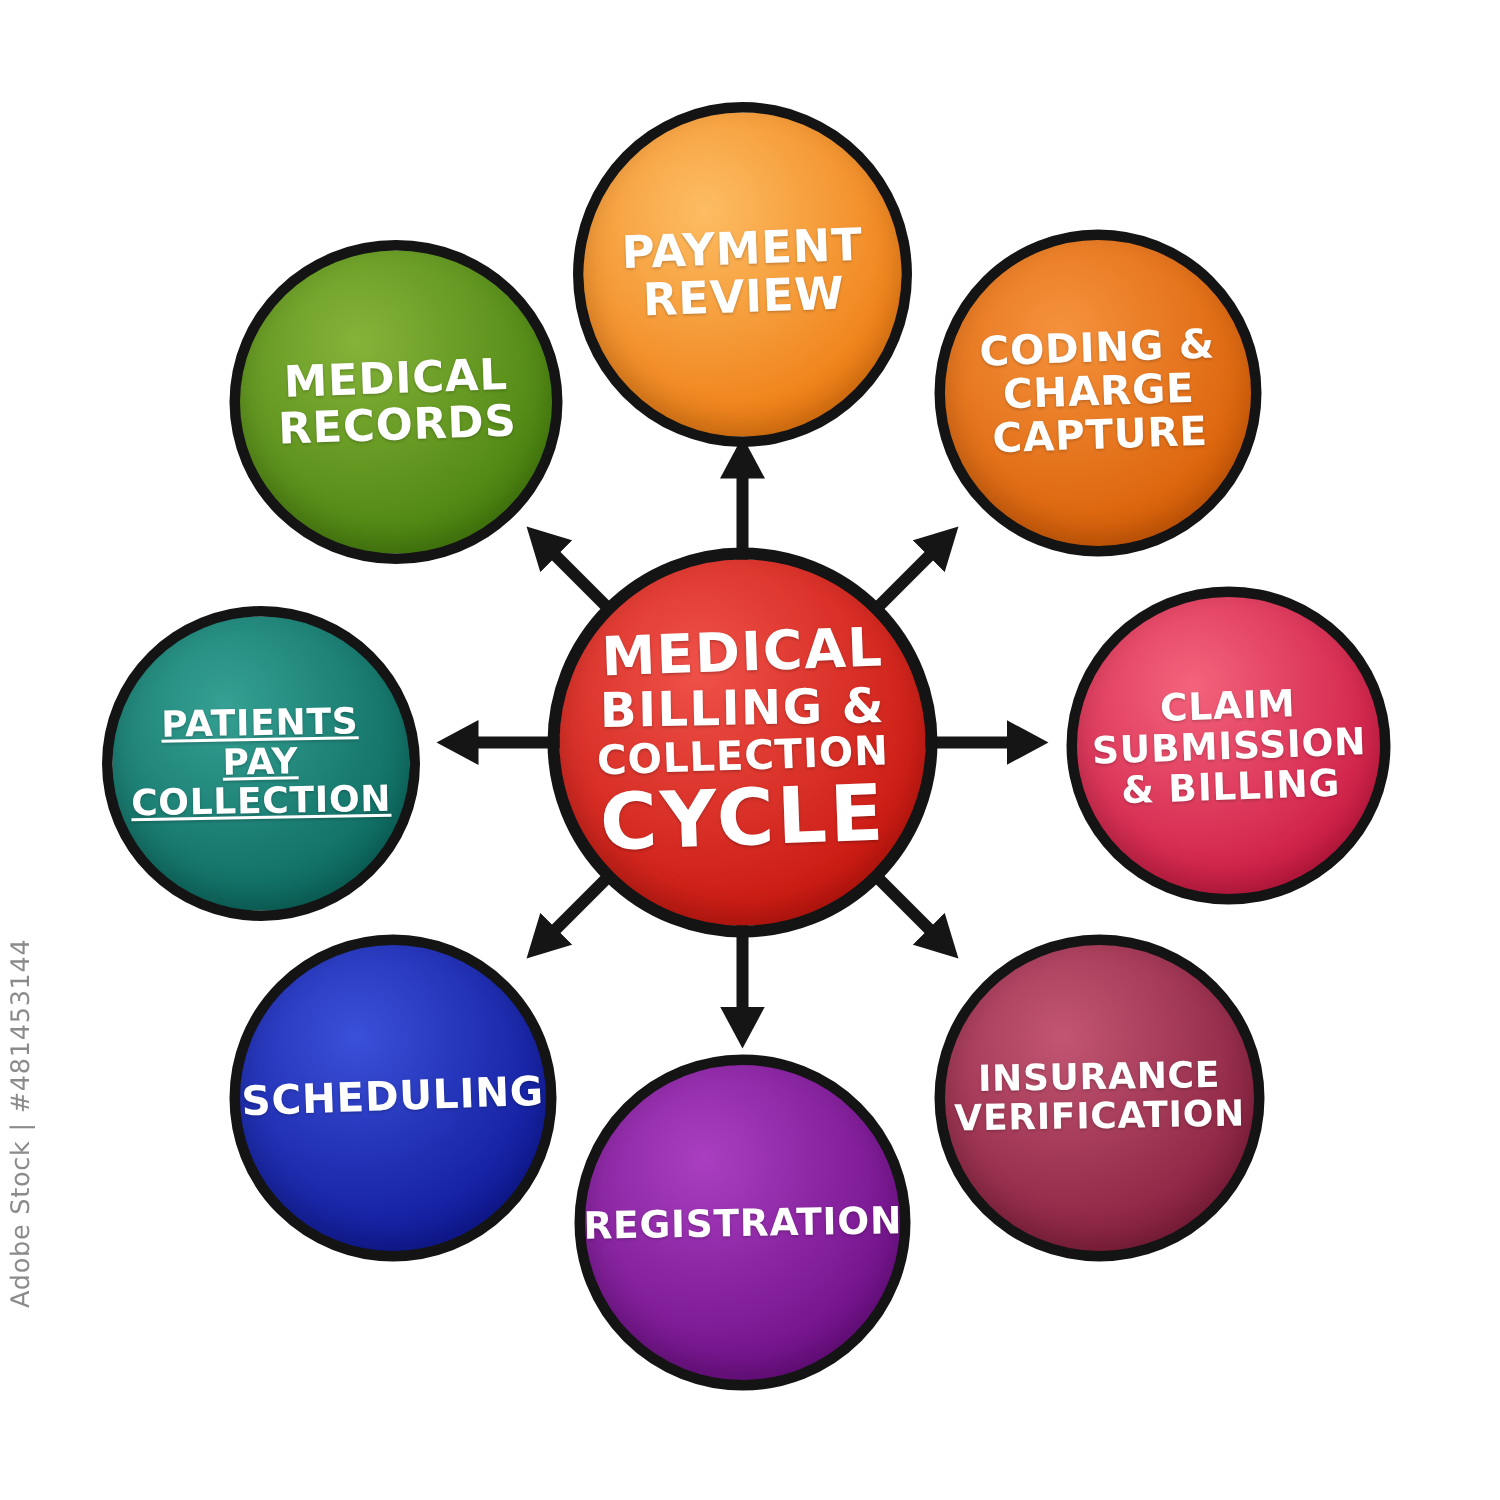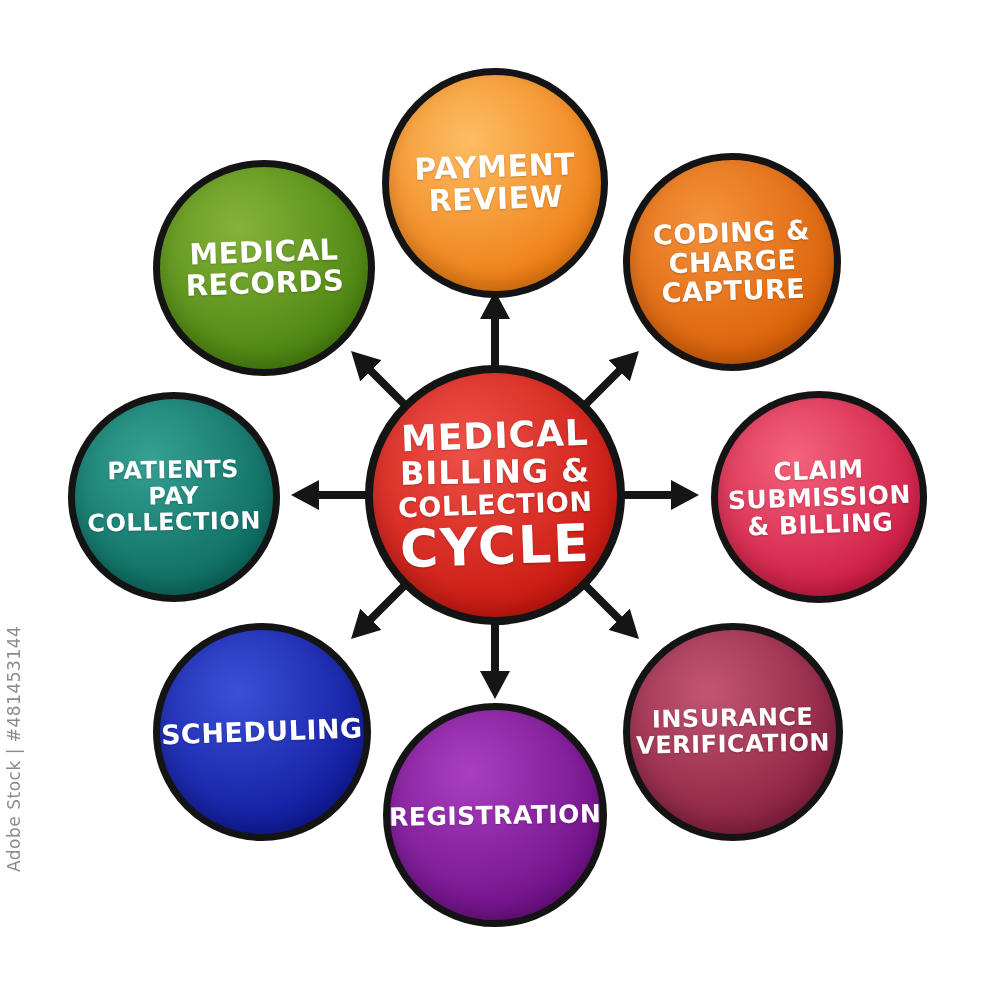--- a/index.html
+++ b/index.html
@@ -67,21 +67,21 @@
   .n-coding         { left: 623px; top: 153px; width: 218px; height: 218px; font-size: 27px; }
   .n-coding .label  { transform: rotate(-2deg); }
   .n-claim          { left: 711px; top: 391px; width: 216px; height: 212px; font-size: 25px; }
   .n-claim .label   { transform: rotate(-2deg); }
   .n-insurance      { left: 623px; top: 623px; width: 220px; height: 218px; font-size: 24px; }
   .n-insurance .label { transform: rotate(-1deg); }
   .n-registration   { left: 383px; top: 703px; width: 224px; height: 224px; font-size: 25px; }
   .n-registration .label { transform: rotate(-1deg); }
   .n-scheduling     { left: 153px; top: 623px; width: 218px; height: 218px; font-size: 27px; }
   .n-scheduling .label { transform: rotate(-2deg); }
-  .n-patients       { left: 68px;  top: 392px; width: 212px; height: 210px; font-size: 24px; }
+  .n-patients       { left: 68px;  top: 404px; width: 212px; height: 210px; font-size: 24px; text-decoration: underline; }
   .n-patients .label { transform: rotate(-1deg); }
   .n-records        { left: 153px; top: 160px; width: 222px; height: 216px; font-size: 29px; }
   .n-records .label { transform: rotate(-2deg); }
 
   .watermark {
     position: absolute;
     left: 4px;
     top: 872px;
     transform: rotate(-90deg);
     transform-origin: left top;

